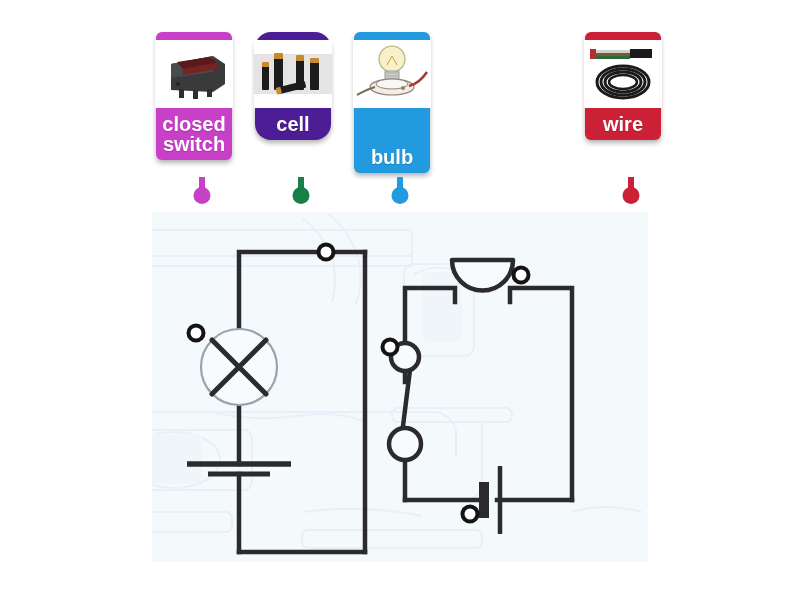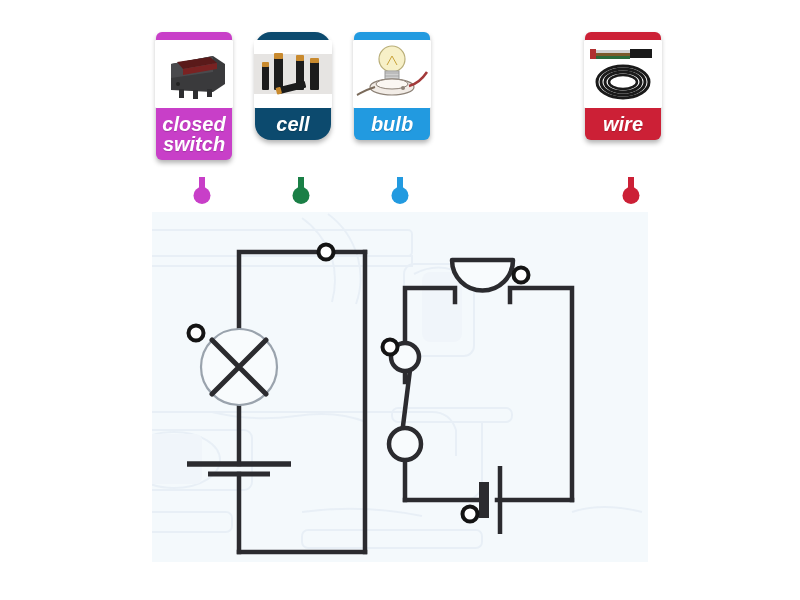--- a/index.html
+++ b/index.html
@@ -37,21 +37,20 @@
   .card {
     position: relative;
     width: 76px;
     box-sizing: border-box;
     border-radius: 6px;
     padding: 8px 6px 6px 6px;
     box-shadow: 0 3px 5px rgba(0,0,0,0.30);
     display: flex;
     flex-direction: column;
     align-items: center;
-    font-style: italic;
   }
 
   .card-image {
     width: 78px;
     height: 68px;
     background: #ffffff;
     border-radius: 2px;
     position: relative;
     overflow: hidden;
     flex: none;
@@ -137,21 +136,21 @@
             </g>
           </svg>
         </div>
         <div class="card-label">closed switch</div>
       </div>
       <div class="pin-stem" style="top:145px;background:#c83fc8;"></div>
       <div class="pin-dot" style="top:155px;background:#c83fc8;"></div>
     </div>
 
     <div class="card-group" style="left:255px;">
-      <div class="card" style="background:#0c4a6e;border-radius:16px;">
+      <div class="card" style="background:#4c1d95;border-radius:16px;">
         <div class="card-image">
           <svg width="78" height="68" viewBox="0 0 78 68">
             <rect x="0" y="0" width="78" height="68" fill="#ffffff"></rect>
             <rect x="0" y="14" width="78" height="40" fill="#e6e4e2"></rect>
             <g>
               <rect x="8" y="26" width="7" height="24" rx="1" fill="#1c1c1c"></rect>
               <rect x="8" y="22" width="7" height="5" rx="1" fill="#c98a2e"></rect>
               <rect x="20" y="18" width="9" height="32" rx="1" fill="#1c1c1c"></rect>
               <rect x="20" y="13" width="9" height="6" rx="1" fill="#c98a2e"></rect>
               <rect x="42" y="20" width="8" height="30" rx="1" fill="#1c1c1c"></rect>
@@ -165,21 +164,21 @@
             </g>
           </svg>
         </div>
         <div class="card-label">cell</div>
       </div>
       <div class="pin-stem" style="top:145px;background:#1a7f46;"></div>
       <div class="pin-dot" style="top:155px;background:#1a7f46;"></div>
     </div>
 
     <div class="card-group" style="left:354px;">
-      <div class="card" style="background:#229ae0;">
+      <div class="card" style="background:#229ae0;gap:33px;">
         <div class="card-image">
           <svg width="78" height="68" viewBox="0 0 78 68">
             <rect x="0" y="0" width="78" height="68" fill="#ffffff"></rect>
             <circle cx="39" cy="19" r="13" fill="#f7f0c8" stroke="#b9ae78" stroke-width="1.2"></circle>
             <path d="M34 25 L39 16 L44 25" fill="none" stroke="#c9a33a" stroke-width="1"></path>
             <rect x="32" y="31" width="14" height="10" fill="#cfcfcf" stroke="#9a9a9a" stroke-width="1"></rect>
             <path d="M32 33 h14 M32 36 h14 M32 39 h14" stroke="#9a9a9a" stroke-width="0.7"></path>
             <ellipse cx="39" cy="47" rx="22" ry="8" fill="#f2ece6" stroke="#8d8277" stroke-width="1.2"></ellipse>
             <ellipse cx="39" cy="44" rx="16" ry="5" fill="#fbf7f2" stroke="#8d8277" stroke-width="1"></ellipse>
             <path d="M22 47 C12 50 8 53 4 55" fill="none" stroke="#7a6a5a" stroke-width="2"></path>

